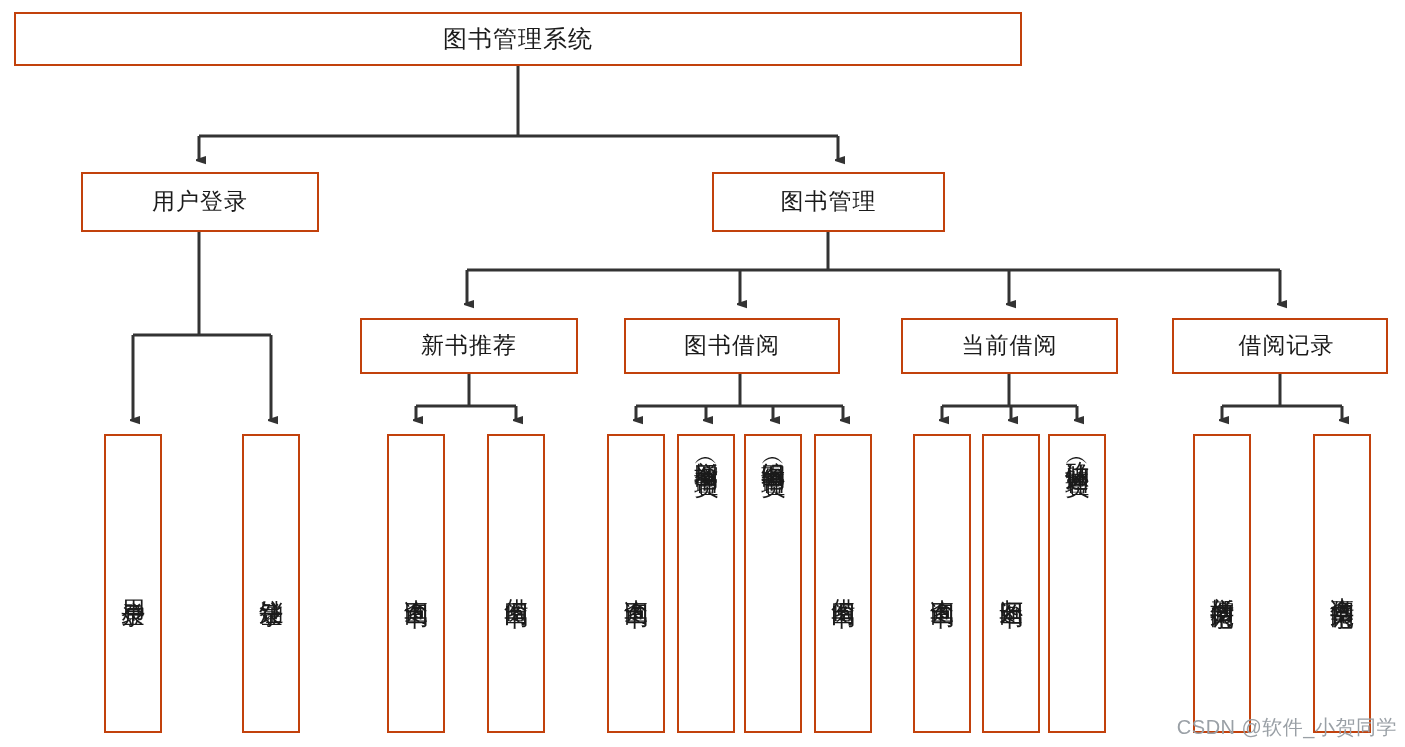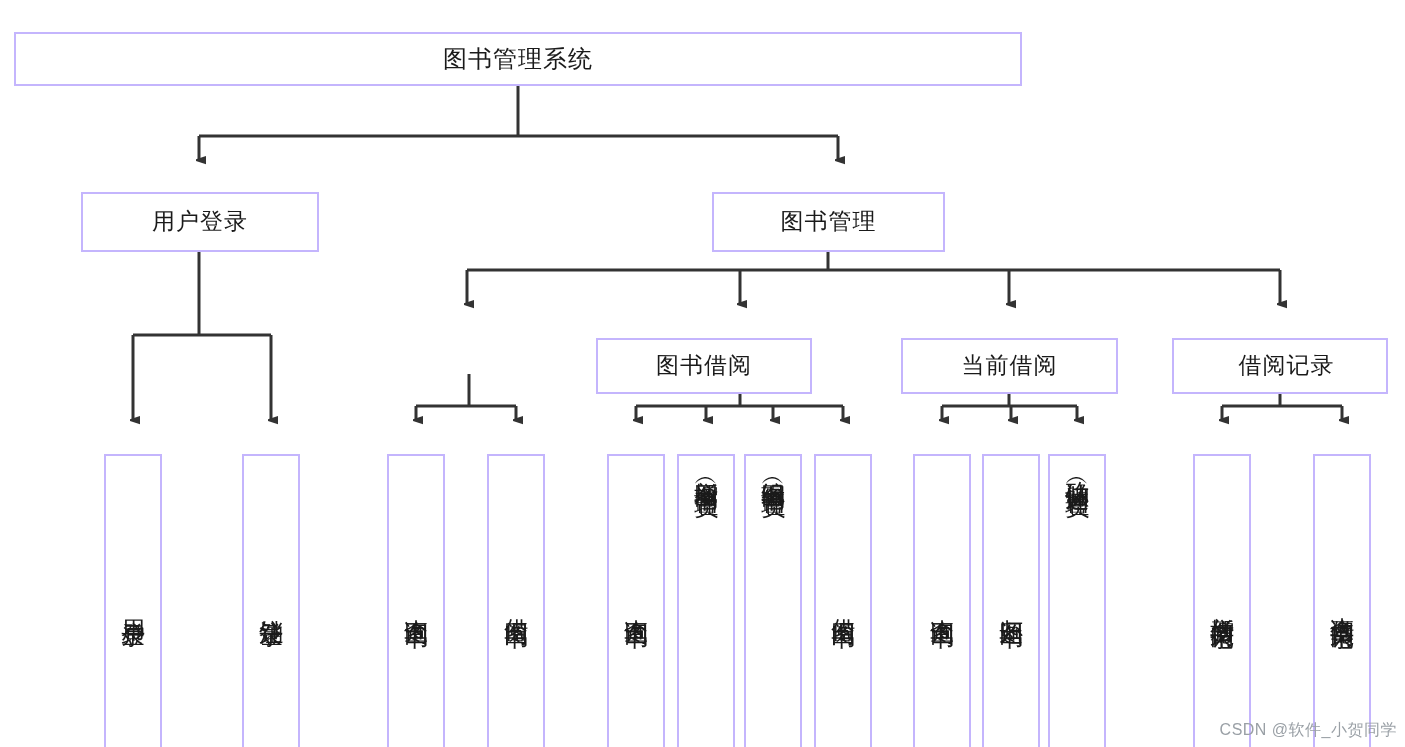--- a/index.html
+++ b/index.html
@@ -13,27 +13,26 @@
   #canvas {
     position: relative;
     width: 1405px;
     height: 747px;
     background: #ffffff;
     overflow: hidden;
   }
   .node {
     position: absolute;
     box-sizing: border-box;
-    border: 2px solid #c4b5fd;
+    border: 2px solid #c2410c;
     background: #ffffff;
     display: flex;
     align-items: center;
     justify-content: center;
     color: #1a1a1a;
-    margin-top: 20px;
   }
   .node.horiz {
     font-size: 23px;
     letter-spacing: 1px;
     line-height: 1.2;
   }
   .node.root {
     font-size: 24px;
   }
   .node.leaf {
@@ -58,21 +57,21 @@
     left: 0;
     top: 0;
     width: 1405px;
     height: 747px;
     pointer-events: none;
   }
   .watermark {
     position: absolute;
     right: 8px;
     bottom: 6px;
-    font-size: 16px;
+    font-size: 20px;
     color: #9aa0a6;
     letter-spacing: 0.5px;
     white-space: nowrap;
   }
 </style>
 </head>
 <body>
 
 <div id="canvas">
 
@@ -131,22 +130,25 @@
   </div>
 
   <div class="node horiz" style="left:81px; top:172px; width:238px; height:60px;">
     <span>用户登录</span>
   </div>
 
   <div class="node horiz" style="left:712px; top:172px; width:233px; height:60px;">
     <span>图书管理</span>
   </div>
 
-
-  <div class="node horiz" style="left:596px; top:318px; width:216px; height:56px;">
+  <div class="node horiz" style="left:360px; top:318px; width:218px; height:56px;">
+    <span>新书推荐</span>
+  </div>
+
+  <div class="node horiz" style="left:624px; top:318px; width:216px; height:56px;">
     <span>图书借阅</span>
   </div>
 
   <div class="node horiz" style="left:901px; top:318px; width:217px; height:56px;align-items:center;">
     <span>当前借阅</span>
   </div>
 
   <div class="node horiz" style="left:1172px; top:318px; width:216px; height:56px;padding-left:13px;">
     <span>借阅记录</span>
   </div>

